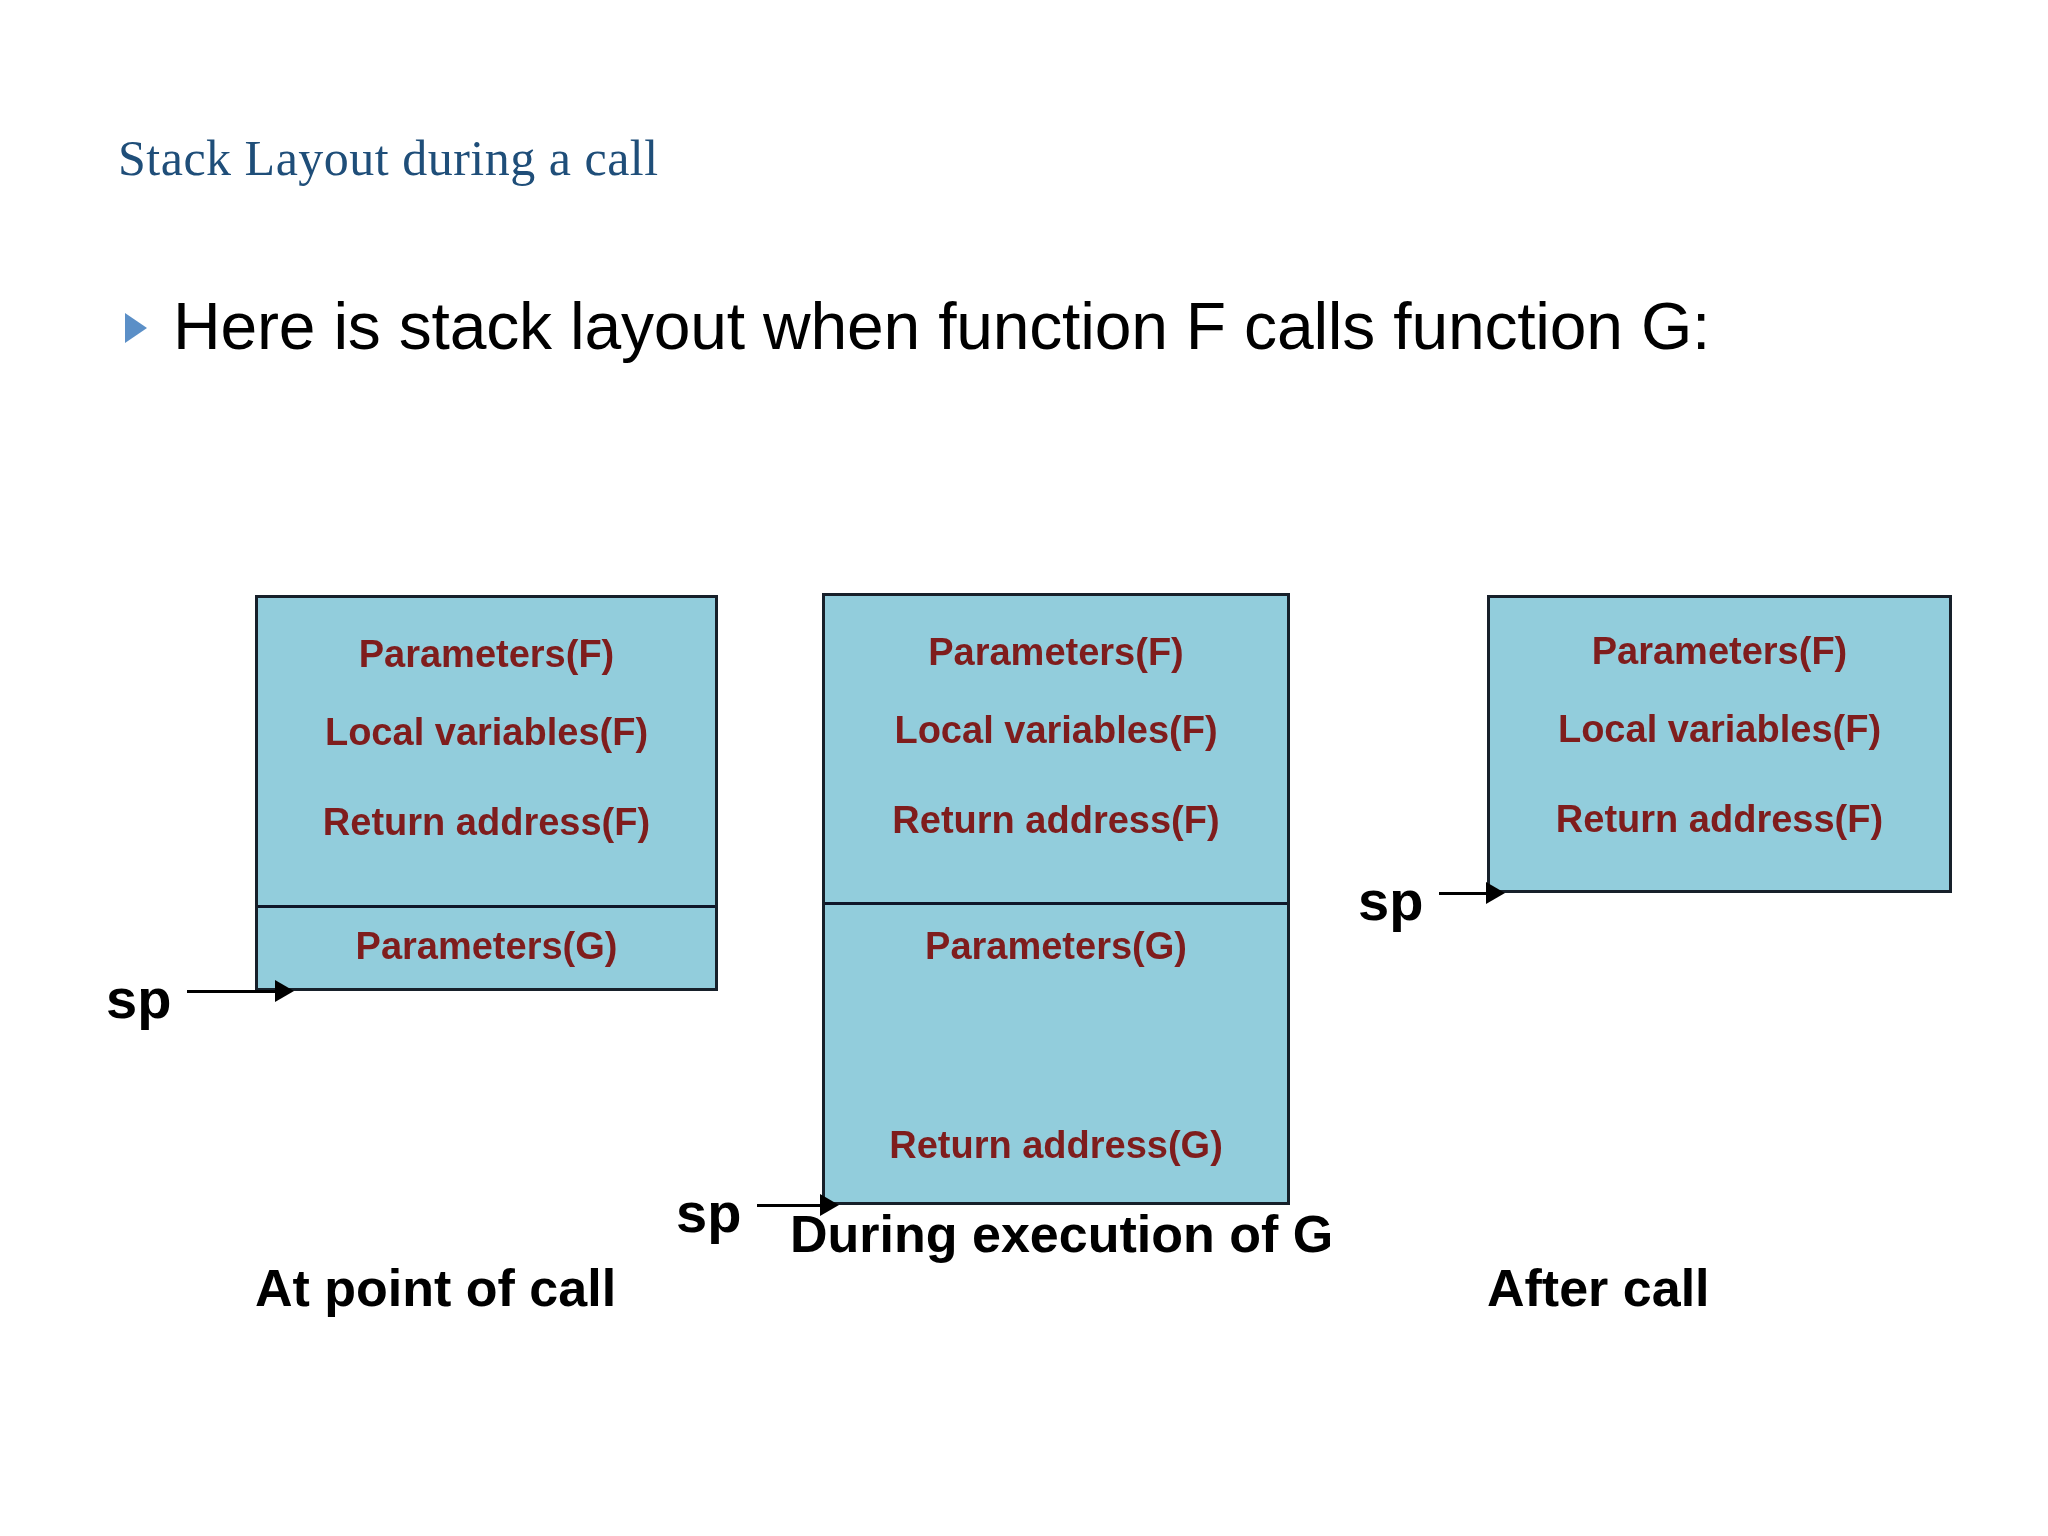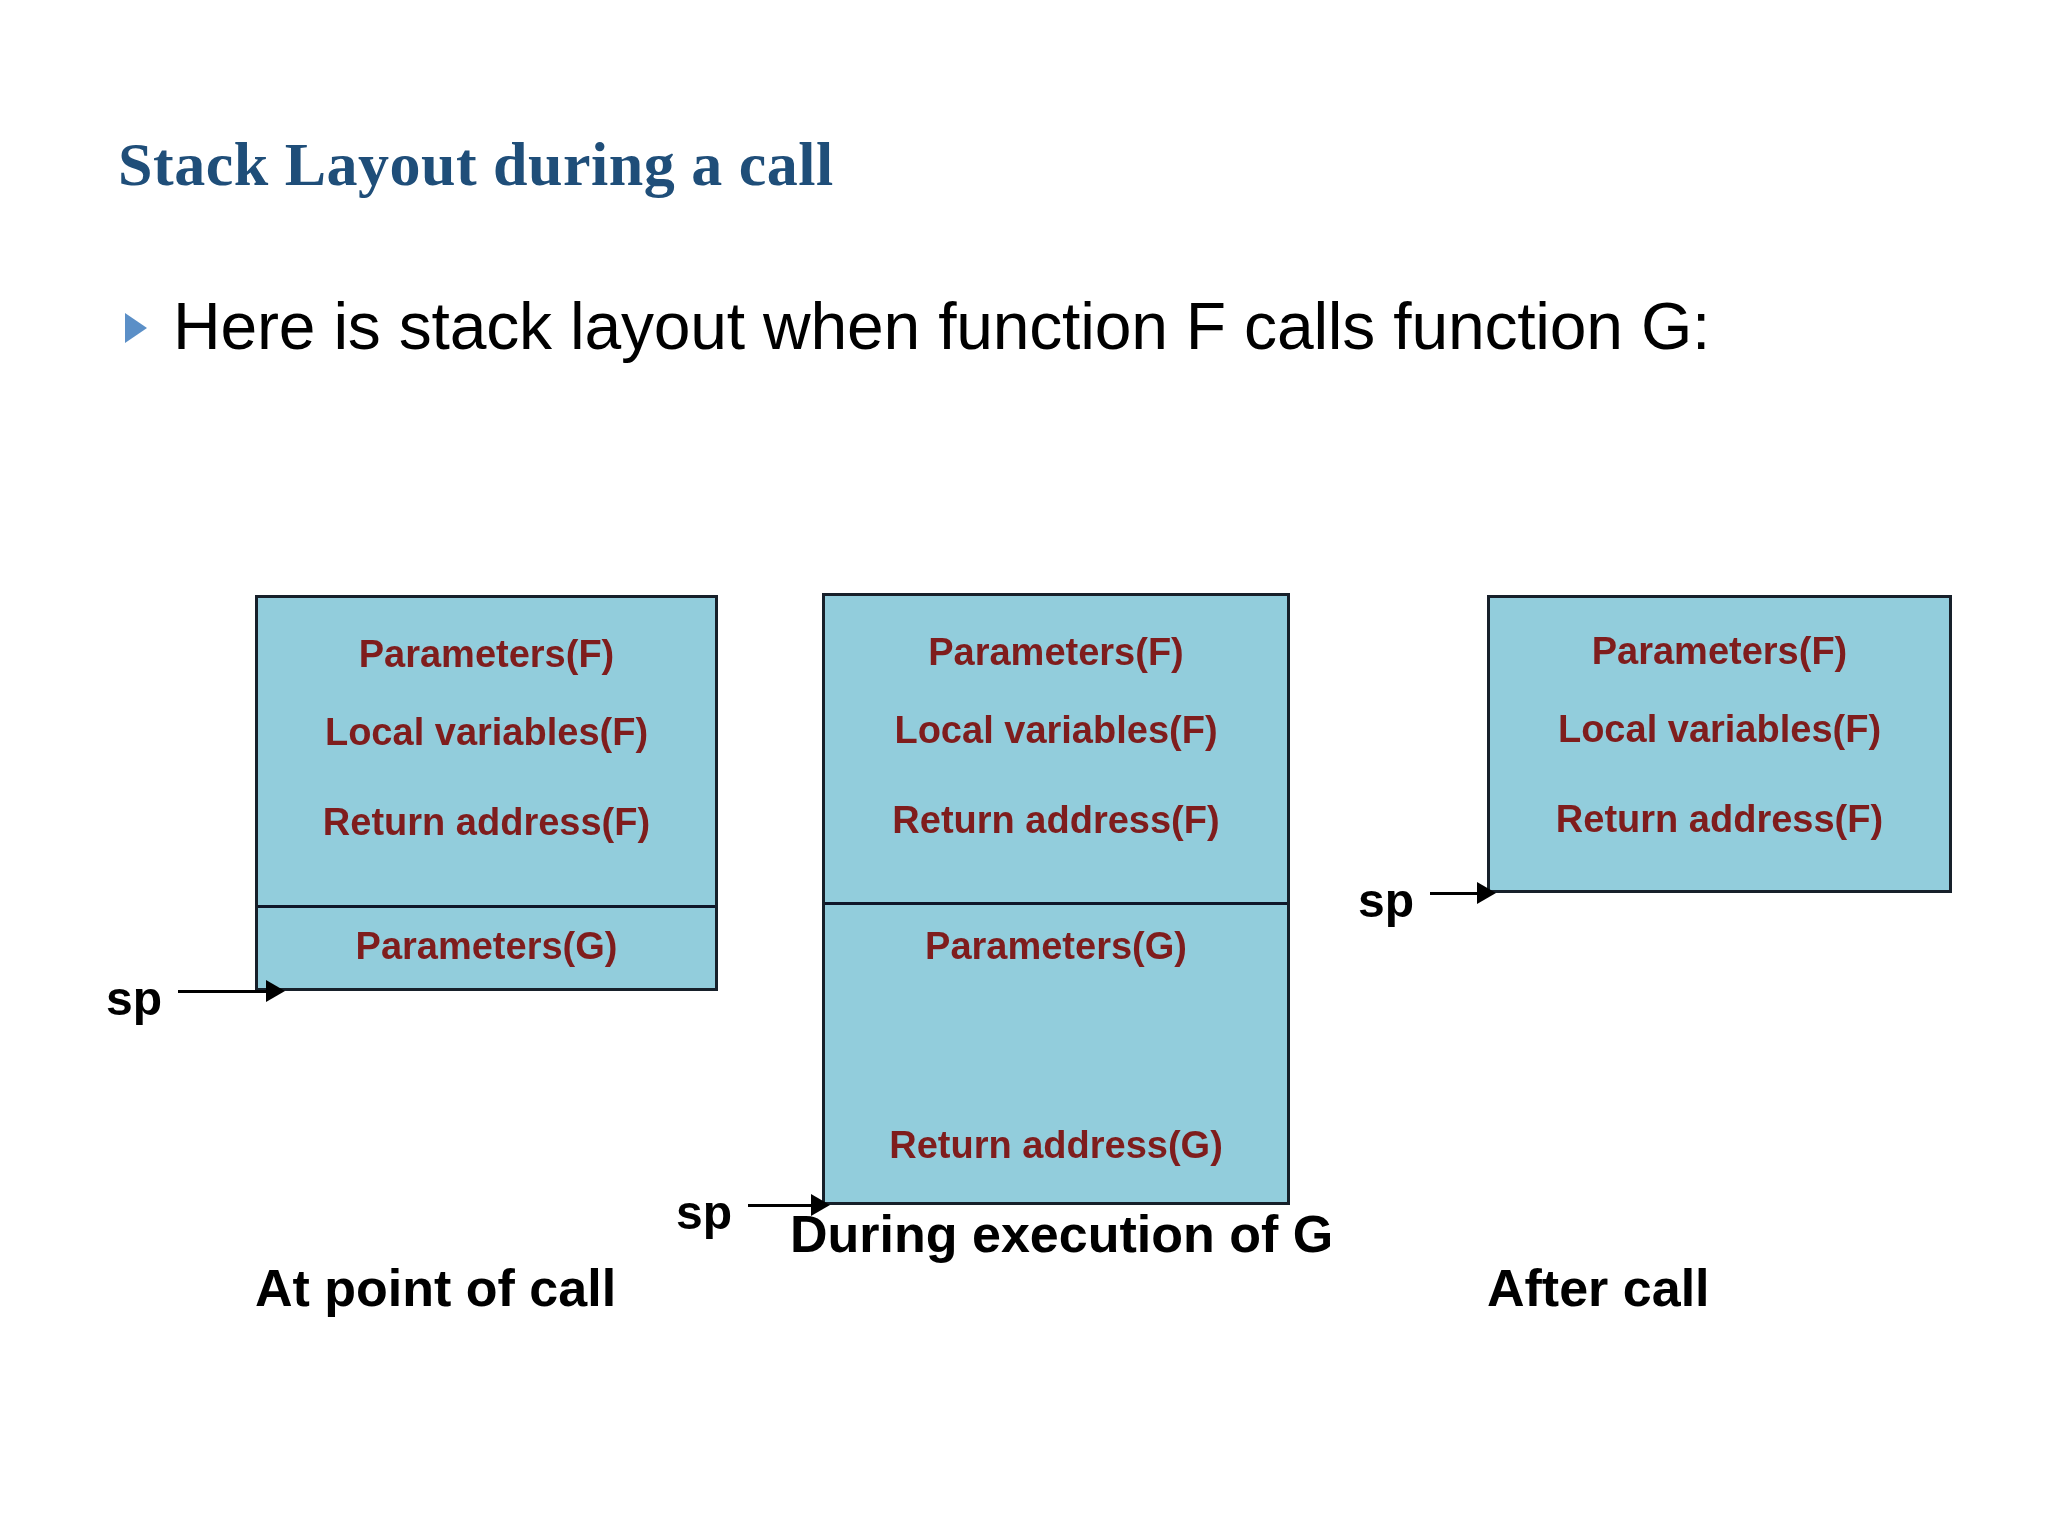--- a/index.html
+++ b/index.html
@@ -15,23 +15,23 @@
     overflow: hidden;
     font-family: "Liberation Sans", sans-serif;
   }
 
   
   #slide-title {
     position: absolute;
     left: 118px;
     top: 132px;
     font-family: "Liberation Serif", serif;
-    font-size: 62px;
+    font-size: 50px;
     line-height: 1.05;
-    font-weight: 700;
+    font-weight: 400;
     color: #1F4E79;
     white-space: nowrap;
     letter-spacing: 0.5px;
   }
 
   
   #bullet-row {
     position: absolute;
     left: 125px;
     top: 288px;
@@ -87,21 +87,21 @@
   
   .sp-pointer {
     position: absolute;
     display: flex;
     align-items: center;
     height: 0;
   }
   .sp-label {
     font-family: "Liberation Sans", sans-serif;
     font-weight: bold;
-    font-size: 48px;
+    font-size: 56px;
     color: #000000;
     line-height: 1;
     transform: translateY(-2px);
     margin-top: 20px;
   }
   .sp-arrow {
     display: flex;
     align-items: center;
     margin-left: 16px;
   }

